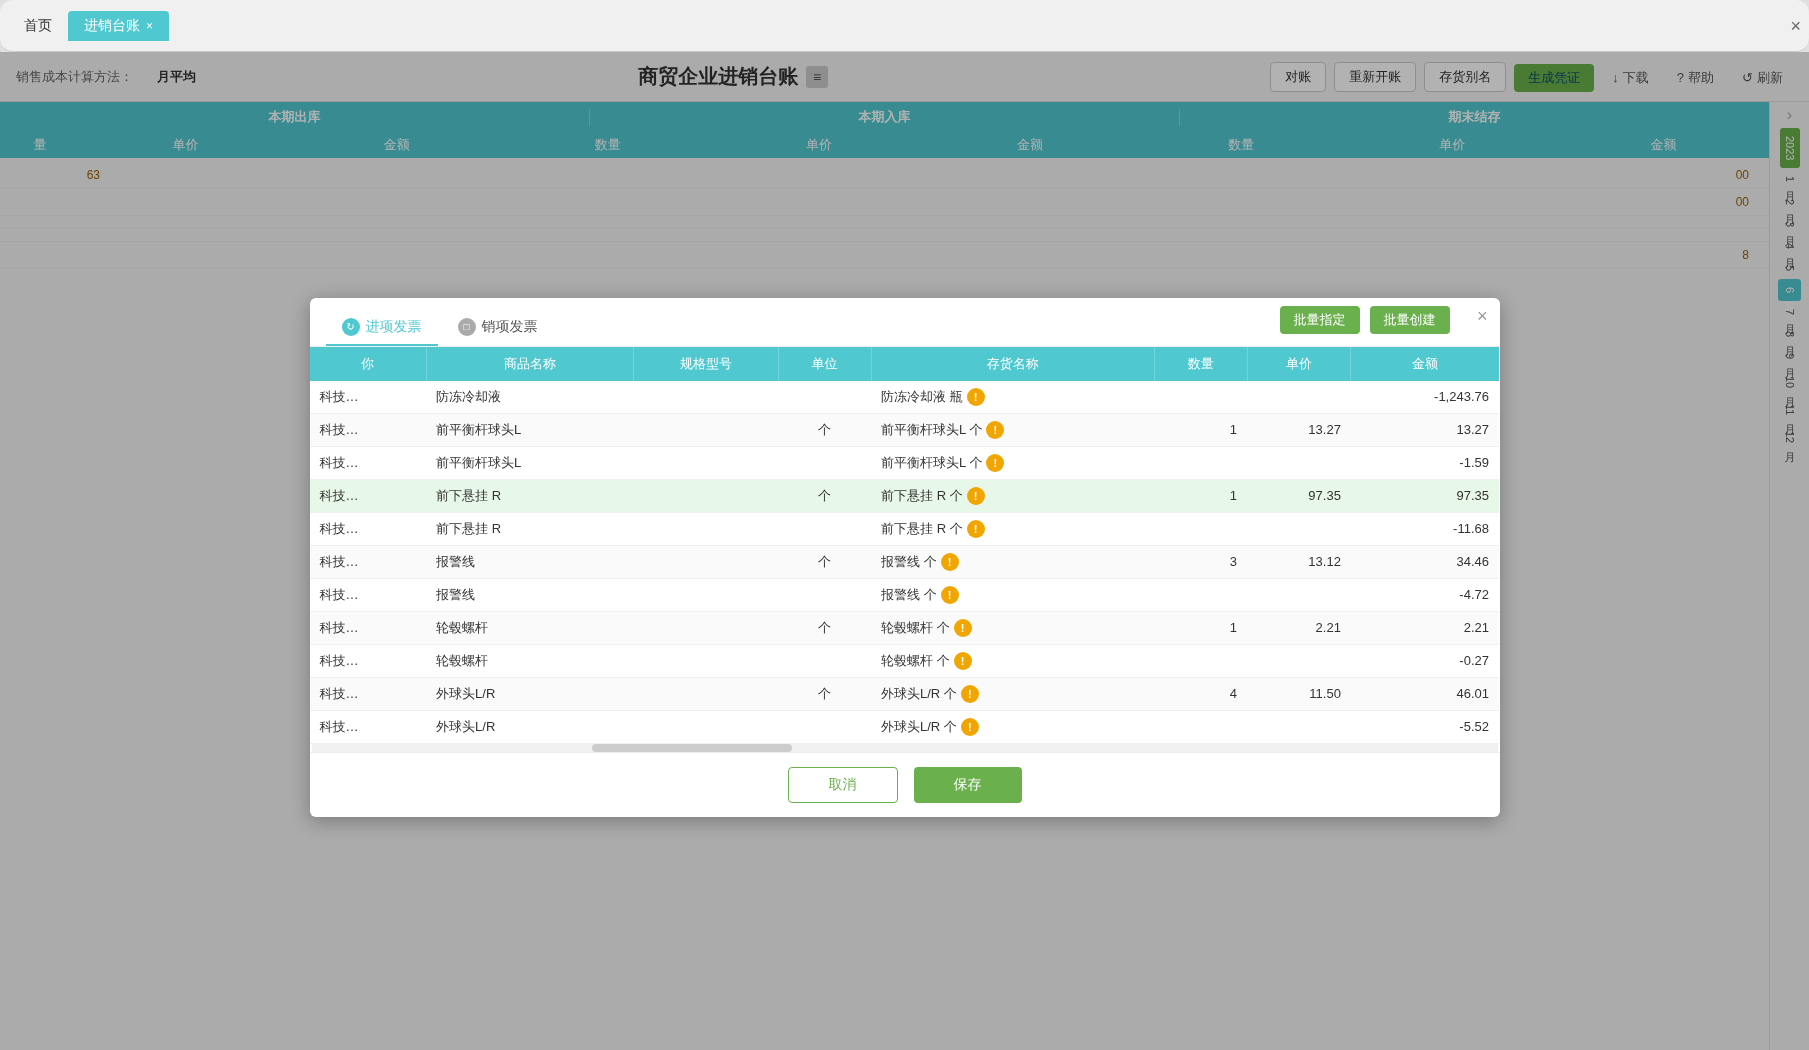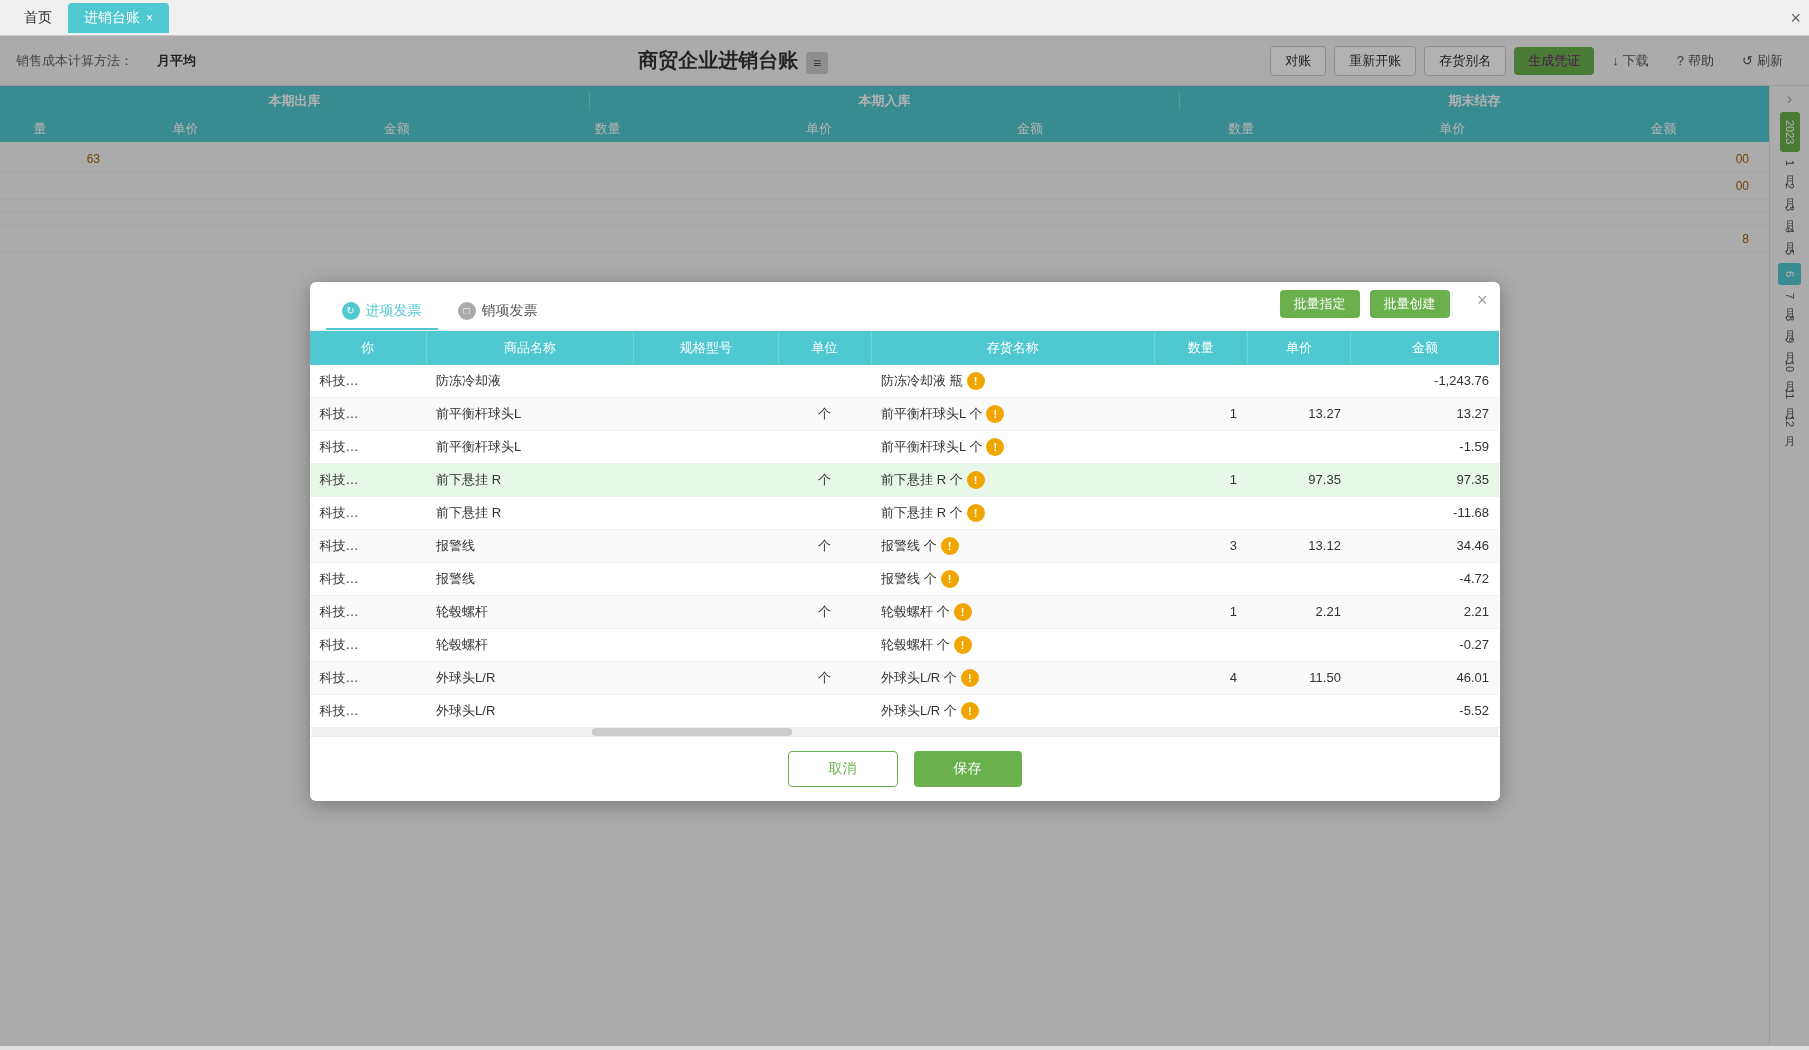--- a/index.html
+++ b/index.html
@@ -12,23 +12,24 @@
       overflow: hidden;
       position: relative;
     }
 
     
     .tab-bar {
       display: flex;
       align-items: center;
       background: #f0f0f0;
       border-bottom: 1px solid #ccc;
-      height: 36px;
+      height: 52px;
       padding: 0 8px;
       position: relative;
+      border-radius: 13px;
     }
     .tab-item {
       padding: 6px 16px;
       cursor: pointer;
       font-size: 14px;
       color: #333;
       border-radius: 4px 4px 0 0;
     }
     .tab-item.active {
       background: #4fc8d0;
@@ -69,57 +70,57 @@
       gap: 24px;
       align-items: center;
     }
     .header-center {
       flex: 1;
       text-align: center;
       font-size: 20px;
       font-weight: bold;
       color: #333;
       display: flex;
-      align-items: flex-end;
+      align-items: center;
       justify-content: center;
       gap: 8px;
     }
     .header-icon {
       width: 22px;
       height: 22px;
       background: #ccc;
       border-radius: 3px;
       display: inline-flex;
       align-items: center;
       justify-content: center;
       font-size: 14px;
       color: #555;
     }
     .header-actions {
       display: flex;
       gap: 8px;
-      align-items: center;
+      align-items: flex-end;
     }
     .btn-outline {
       padding: 5px 14px;
       border: 1px solid #ccc;
       background: #fff;
       border-radius: 4px;
       cursor: pointer;
       font-size: 13px;
       color: #333;
     }
     .btn-green {
       padding: 5px 14px;
       border: none;
       background: #6ab04c;
       border-radius: 4px;
       cursor: pointer;
       font-size: 13px;
-      color: #701a75;
+      color: #0c4a6e;
     }
     .btn-icon {
       padding: 5px 10px;
       background: none;
       border: none;
       cursor: pointer;
       font-size: 13px;
       color: #555;
       display: flex;
       align-items: center;

